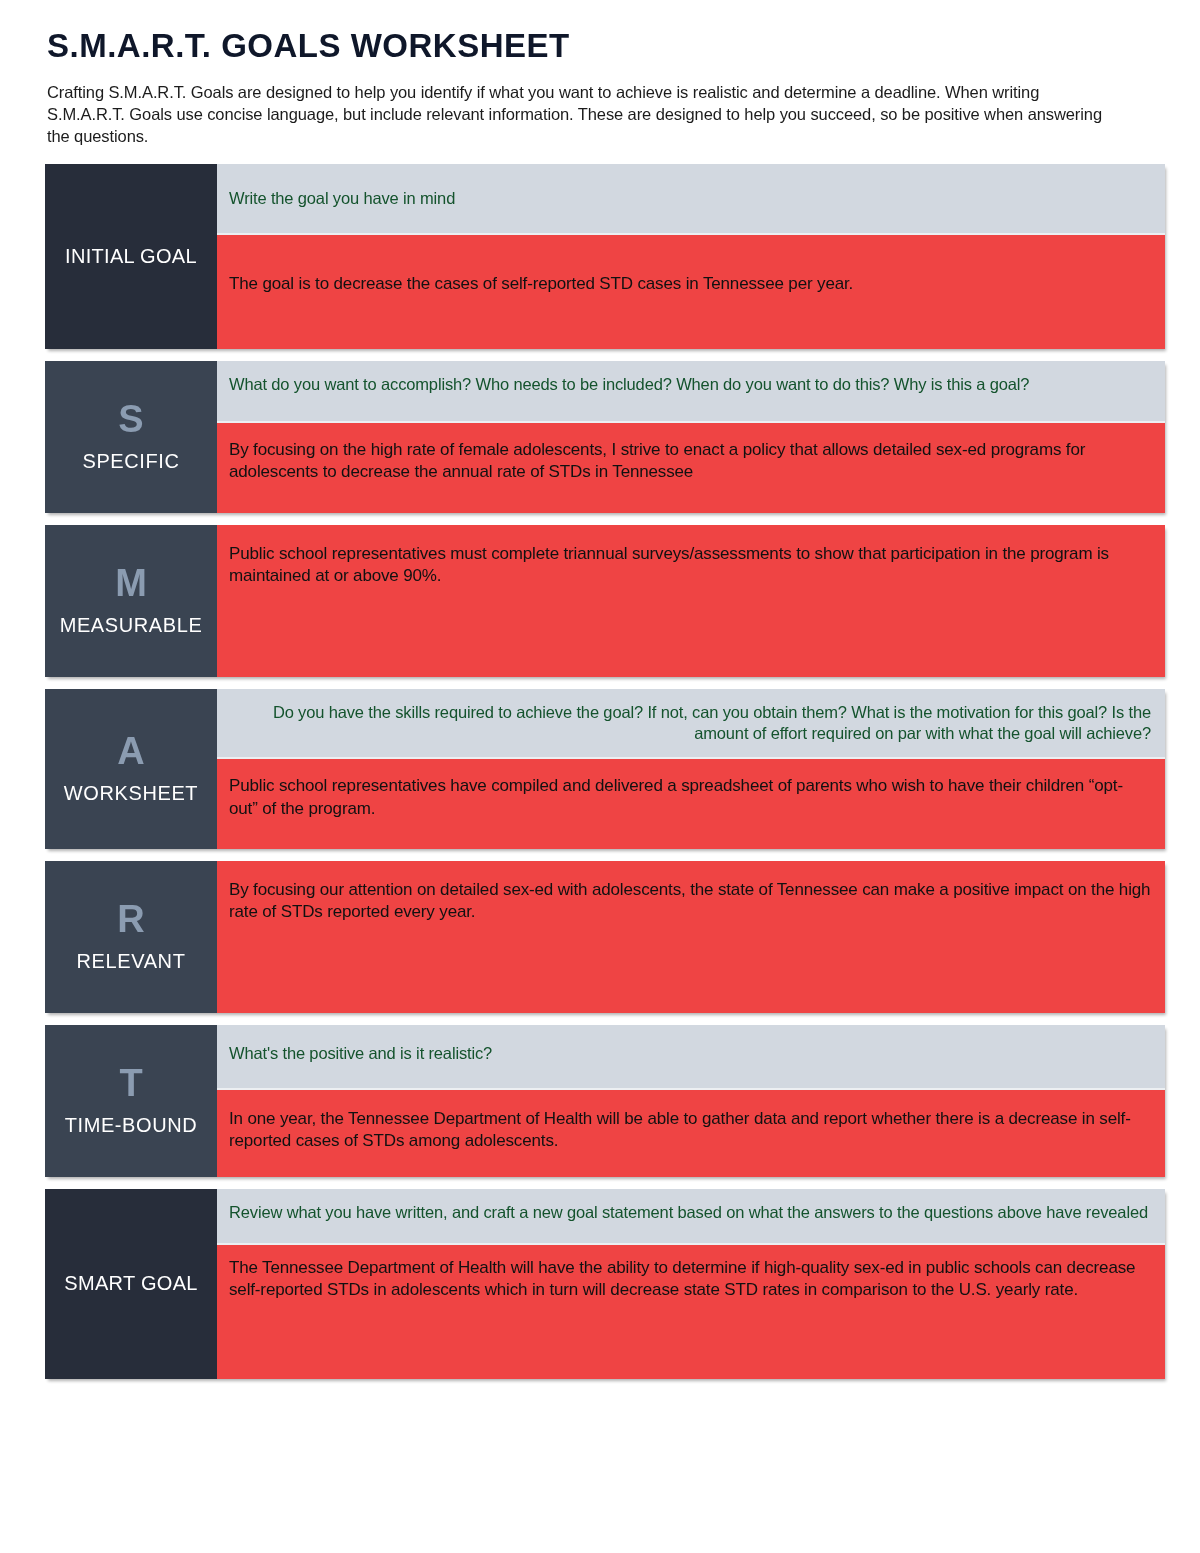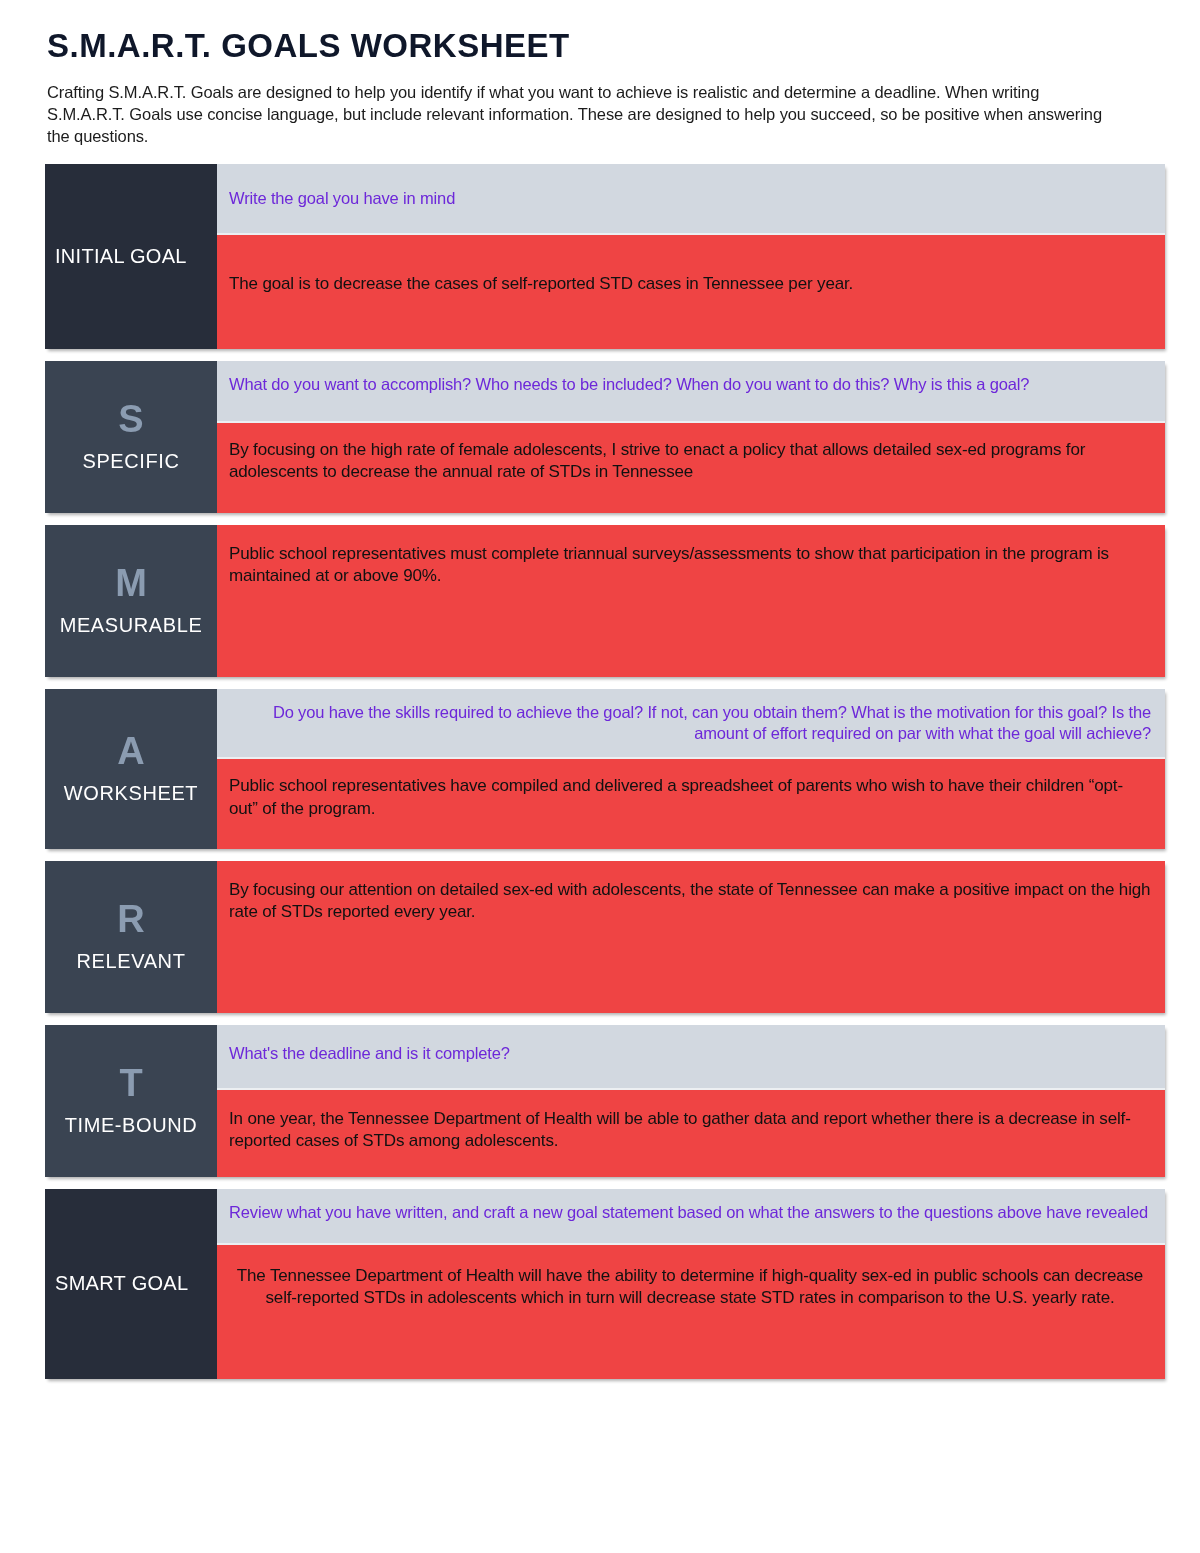--- a/index.html
+++ b/index.html
@@ -72,35 +72,35 @@
   }
   .label-word {
     font-size: 20px;
     font-weight: normal;
     letter-spacing: 0.6px;
     text-align: center;
     line-height: 1.15;
     word-break: break-all;
   }
   .label-word.right {
-    text-align: left;
+    text-align: center;
     word-break: normal;
     letter-spacing: 0.3px;
   }
 
   .content-cell {
     flex: 1;
     display: flex;
     flex-direction: column;
     background: #ffffff;
     box-sizing: border-box;
   }
   .question {
     background: #d2d8e0;
-    color: #6d28d9;
+    color: #14532d;
     font-size: 16.5px;
     line-height: 1.3;
     padding: 13px 14px 13px 12px;
     box-sizing: border-box;
     letter-spacing: -0.15px;
     border-bottom: 2px solid #eceff2;
   }
   .answer {
     background: #ef4444;
     color: #111111;
@@ -132,21 +132,21 @@
   .row-r .label-cell { height: 152px; }
   .row-r .question { min-height: 62px; padding-top: 18px; padding-bottom: 24px; }
   .row-r .answer { padding-top: 18px; }
 
   .row-t .label-cell { height: 152px; }
   .row-t .question { min-height: 62px; padding-top: 18px; padding-bottom: 24px; }
   .row-t .answer { padding-top: 18px; }
 
   .row-smart .label-cell { height: 190px; }
   .row-smart .question { min-height: 56px; }
-  .row-smart .answer { padding-top: 20px; text-align: center; }
+  .row-smart .answer { padding-top: 12px; }
 </style>
 </head>
 <body>
 
 <div class="page">
 
   <h1 class="doc-title">S.M.A.R.T. GOALS WORKSHEET</h1>
 
   <p class="intro">Crafting S.M.A.R.T. Goals are designed to help you identify if what you want to achieve is realistic and determine a deadline. When writing S.M.A.R.T. Goals use concise language, but include relevant information. These are designed to help you succeed, so be positive when answering the questions.</p>
 
@@ -201,21 +201,21 @@
       <div class="answer">By focusing our attention on detailed sex-ed with adolescents, the state of Tennessee can make a positive impact on the high rate of STDs reported every year.</div>
     </div>
   </div>
 
   <div class="row row-t">
     <div class="label-cell">
       <div class="big-letter">T</div>
       <div class="label-word">TIME-BOUND</div>
     </div>
     <div class="content-cell">
-      <div class="question">What's the deadline and is it complete?</div>
+      <div class="question">What's the positive and is it realistic?</div>
       <div class="answer">In one year, the Tennessee Department of Health will be able to gather data and report whether there is a decrease in self-reported cases of STDs among adolescents.</div>
     </div>
   </div>
 
   <div class="row row-smart">
     <div class="label-cell dark">
       <div class="label-word right">SMART GOAL</div>
     </div>
     <div class="content-cell">
       <div class="question">Review what you have written, and craft a new goal statement based on what the answers to the questions above have revealed</div>

